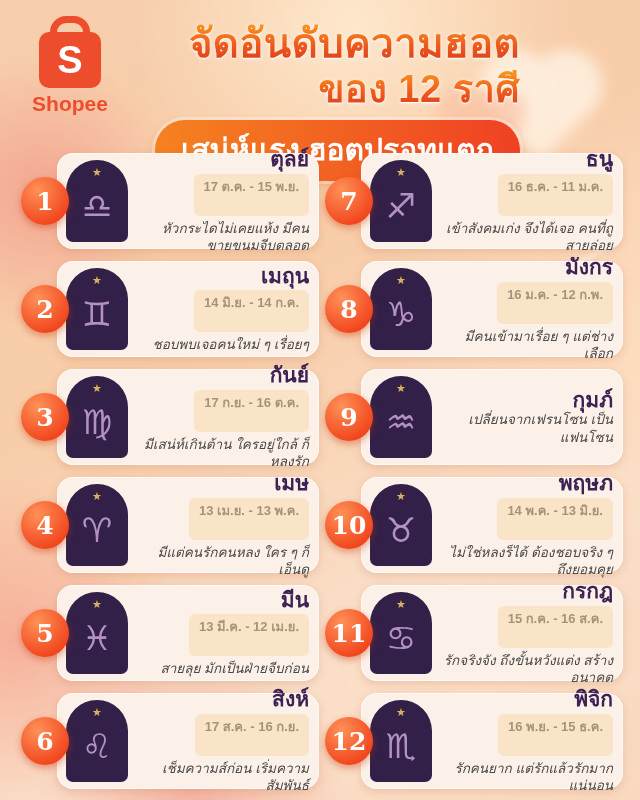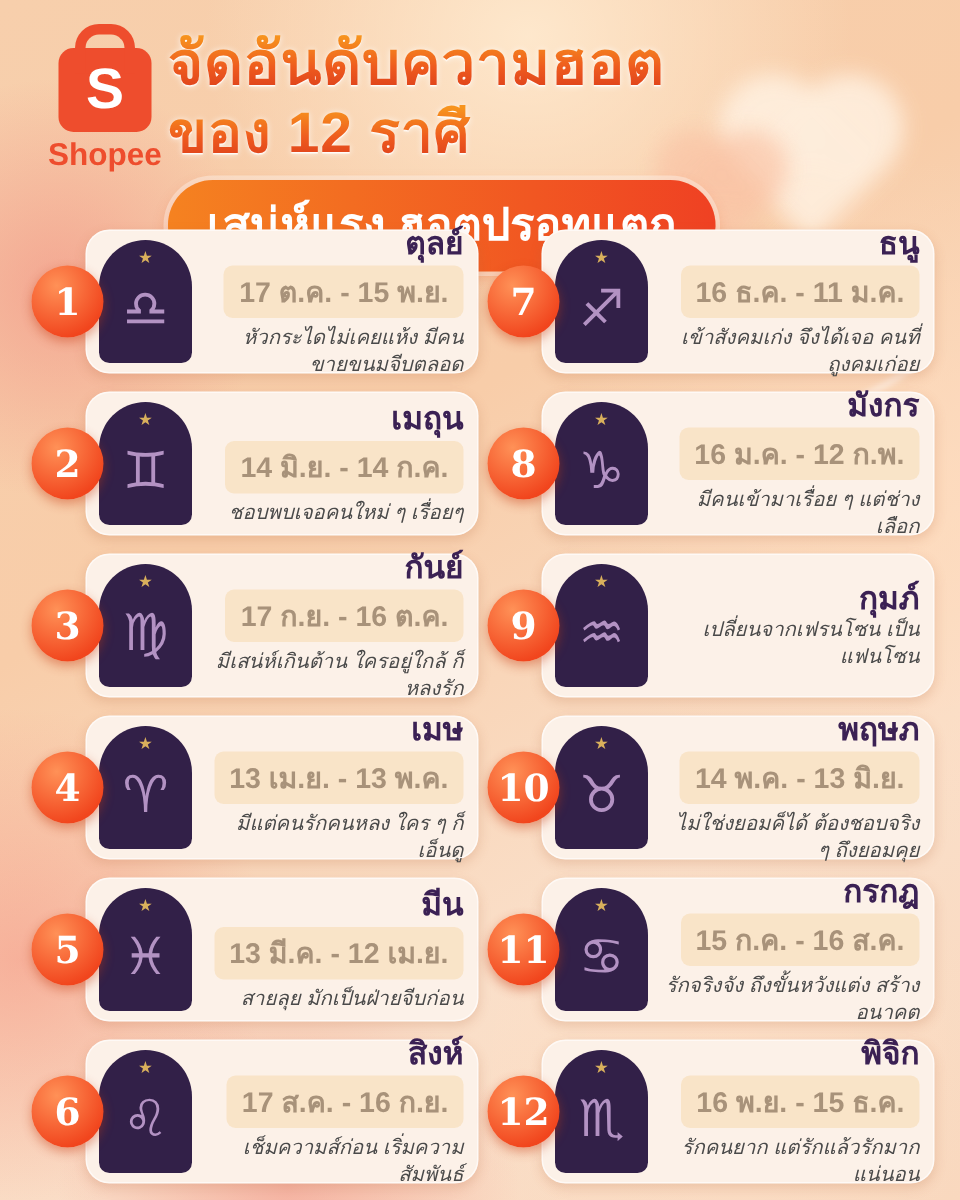--- a/index.html
+++ b/index.html
@@ -34,21 +34,21 @@
   .logo{position:absolute;top:16px;left:22px;width:96px;text-align:center;}
   .bag{position:relative;width:62px;height:56px;margin:16px auto 4px;background:var(--brand_orange,#EE4D2D);
     border-radius:10px;display:flex;align-items:center;justify-content:center;}
   .bag::before{content:"";position:absolute;top:-16px;left:50%;transform:translateX(-50%);
     width:26px;height:26px;border:7px solid var(--brand_orange,#EE4D2D);border-bottom:none;
     border-radius:16px 16px 0 0;}
   .bag-s{color:#fff;font-size:38px;font-weight:bold;line-height:1;font-family:"Liberation Sans",sans-serif;}
   .logo-text{color:var(--brand_orange,#EE4D2D);font-size:21px;font-weight:600;}
 
   
-  .header{position:absolute;top:22px;left:112px;width:408px;text-align:left;}
+  .header{position:absolute;top:22px;left:112px;width:408px;text-align:right;}
   .title1,.title2{
     font-weight:800;letter-spacing:.5px;
     color:var(--title_red,#E8441F);
     background:linear-gradient(180deg,#F7941E 5%,#EE5A1E 55%,#D93A1B 100%);
     -webkit-background-clip:text;background-clip:text;-webkit-text-fill-color:transparent;
     filter:drop-shadow(0 1px 0 rgba(255,255,255,.85)) drop-shadow(0 0 2px rgba(255,255,255,.7));
     line-height:1.05;
   }
   .title1{font-size:40px;}
   .title2{font-size:38px;margin-top:6px;}
@@ -86,22 +86,22 @@
     border-radius:31px 31px 7px 7px;
     display:flex;align-items:center;justify-content:center;
   }
   .arch .star{position:absolute;top:7px;left:50%;transform:translateX(-50%);
     color:#D9B05C;font-size:11px;line-height:1;}
   .arch .glyph{color:#C19FD1;font-size:34px;line-height:1;margin-top:10px;
     font-family:"DejaVu Sans",sans-serif;opacity:.9;}
   .info{flex:1;min-width:0;text-align:right;}
   .zname{font-size:21px;font-weight:800;color:var(--name_purple,#3B2154);line-height:1.1;}
   .zdate{display:inline-block;margin:3px 0 4px;background:var(--date_pill_bg,#F9E4C8);
-    border-radius:6px;padding:2px 10px 3px;color:var(--date_text,#A8927A);
-    font-size:19px;font-weight:600;}
+    border-radius:6px;padding:2px 10px 19px;color:var(--date_text,#A8927A);
+    font-size:13px;font-weight:600;}
   .zdesc{font-size:13.5px;color:var(--desc_text,#4A4A4A);font-style:italic;line-height:1.3;}
 </style>
 </head>
 <body>
 
 <div class="page">
 
   <div class="heart heart-big"></div>
   <div class="heart heart-small"></div>
   <div class="swoosh"></div>
@@ -227,21 +227,21 @@
         <span class="rank">7</span>
       </div>
       <div class="card">
         <div class="arch">
           <span class="star">★</span>
           <span class="glyph">♐</span>
         </div>
         <div class="info">
           <div class="zname">ธนู</div>
           <div class="zdate">16 ธ.ค. - 11 ม.ค.</div>
-          <div class="zdesc">เข้าสังคมเก่ง จึงได้เจอ คนที่ถูงคมเก่อย</div>
+          <div class="zdesc">เข้าสังคมเก่ง จึงได้เจอ คนที่ถูสายล่อย</div>
         </div>
       </div>
     </div>
 
     <div class="cell">
       <div class="badge">
         <span class="rank">8</span>
       </div>
       <div class="card">
         <div class="arch">
@@ -277,21 +277,21 @@
         <span class="rank">10</span>
       </div>
       <div class="card">
         <div class="arch">
           <span class="star">★</span>
           <span class="glyph">♉</span>
         </div>
         <div class="info">
           <div class="zname">พฤษภ</div>
           <div class="zdate">14 พ.ค. - 13 มิ.ย.</div>
-          <div class="zdesc">ไม่ใช่งยอมค็ได้ ต้องชอบจริง ๆ ถึงยอมคุย</div>
+          <div class="zdesc">ไม่ใช่หลงร็ได้ ต้องชอบจริง ๆ ถึงยอมคุย</div>
         </div>
       </div>
     </div>
 
     <div class="cell">
       <div class="badge">
         <span class="rank">11</span>
       </div>
       <div class="card">
         <div class="arch">

